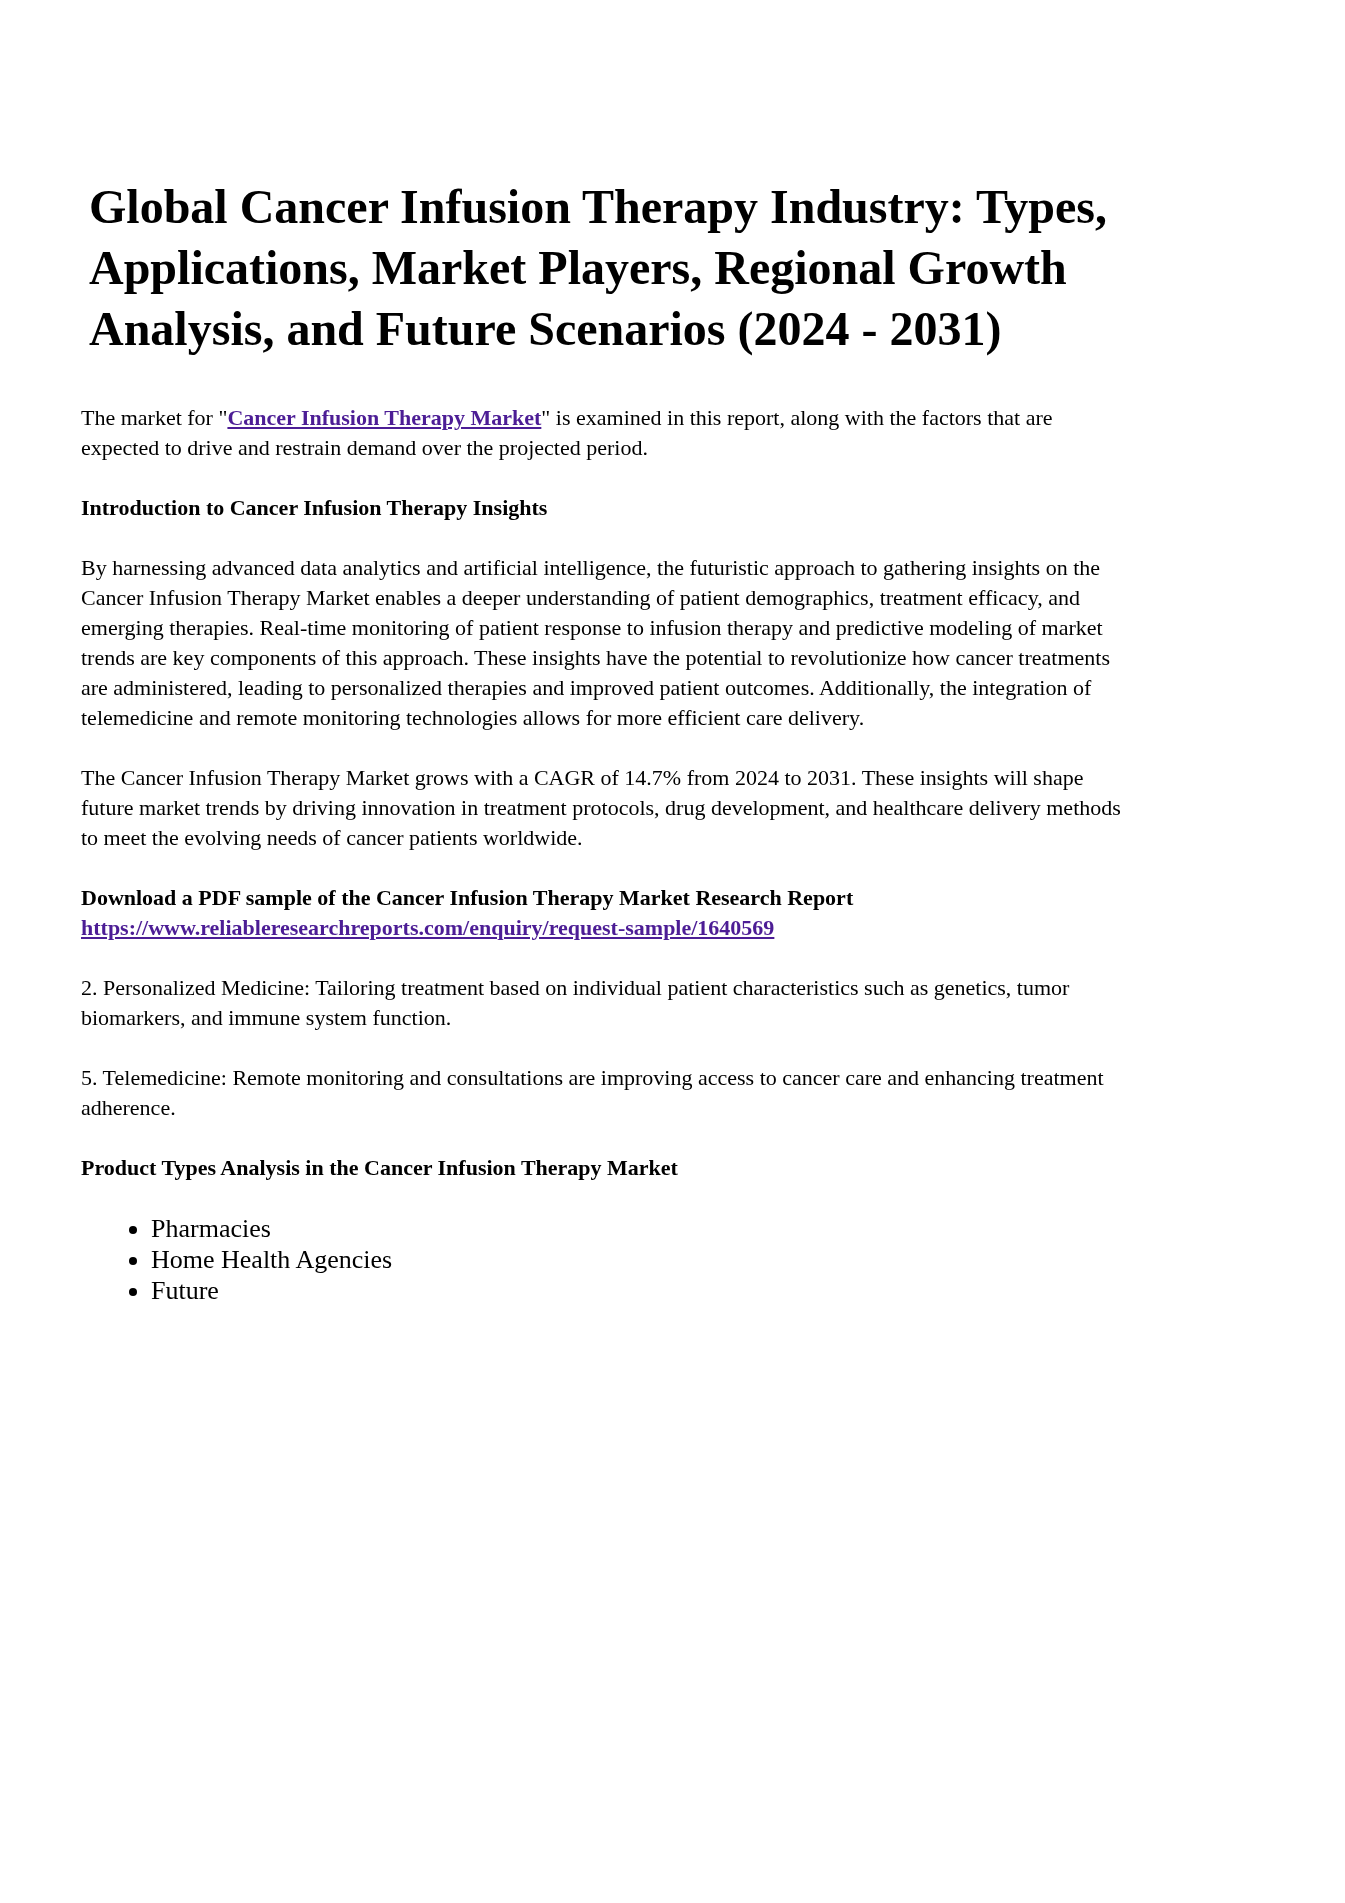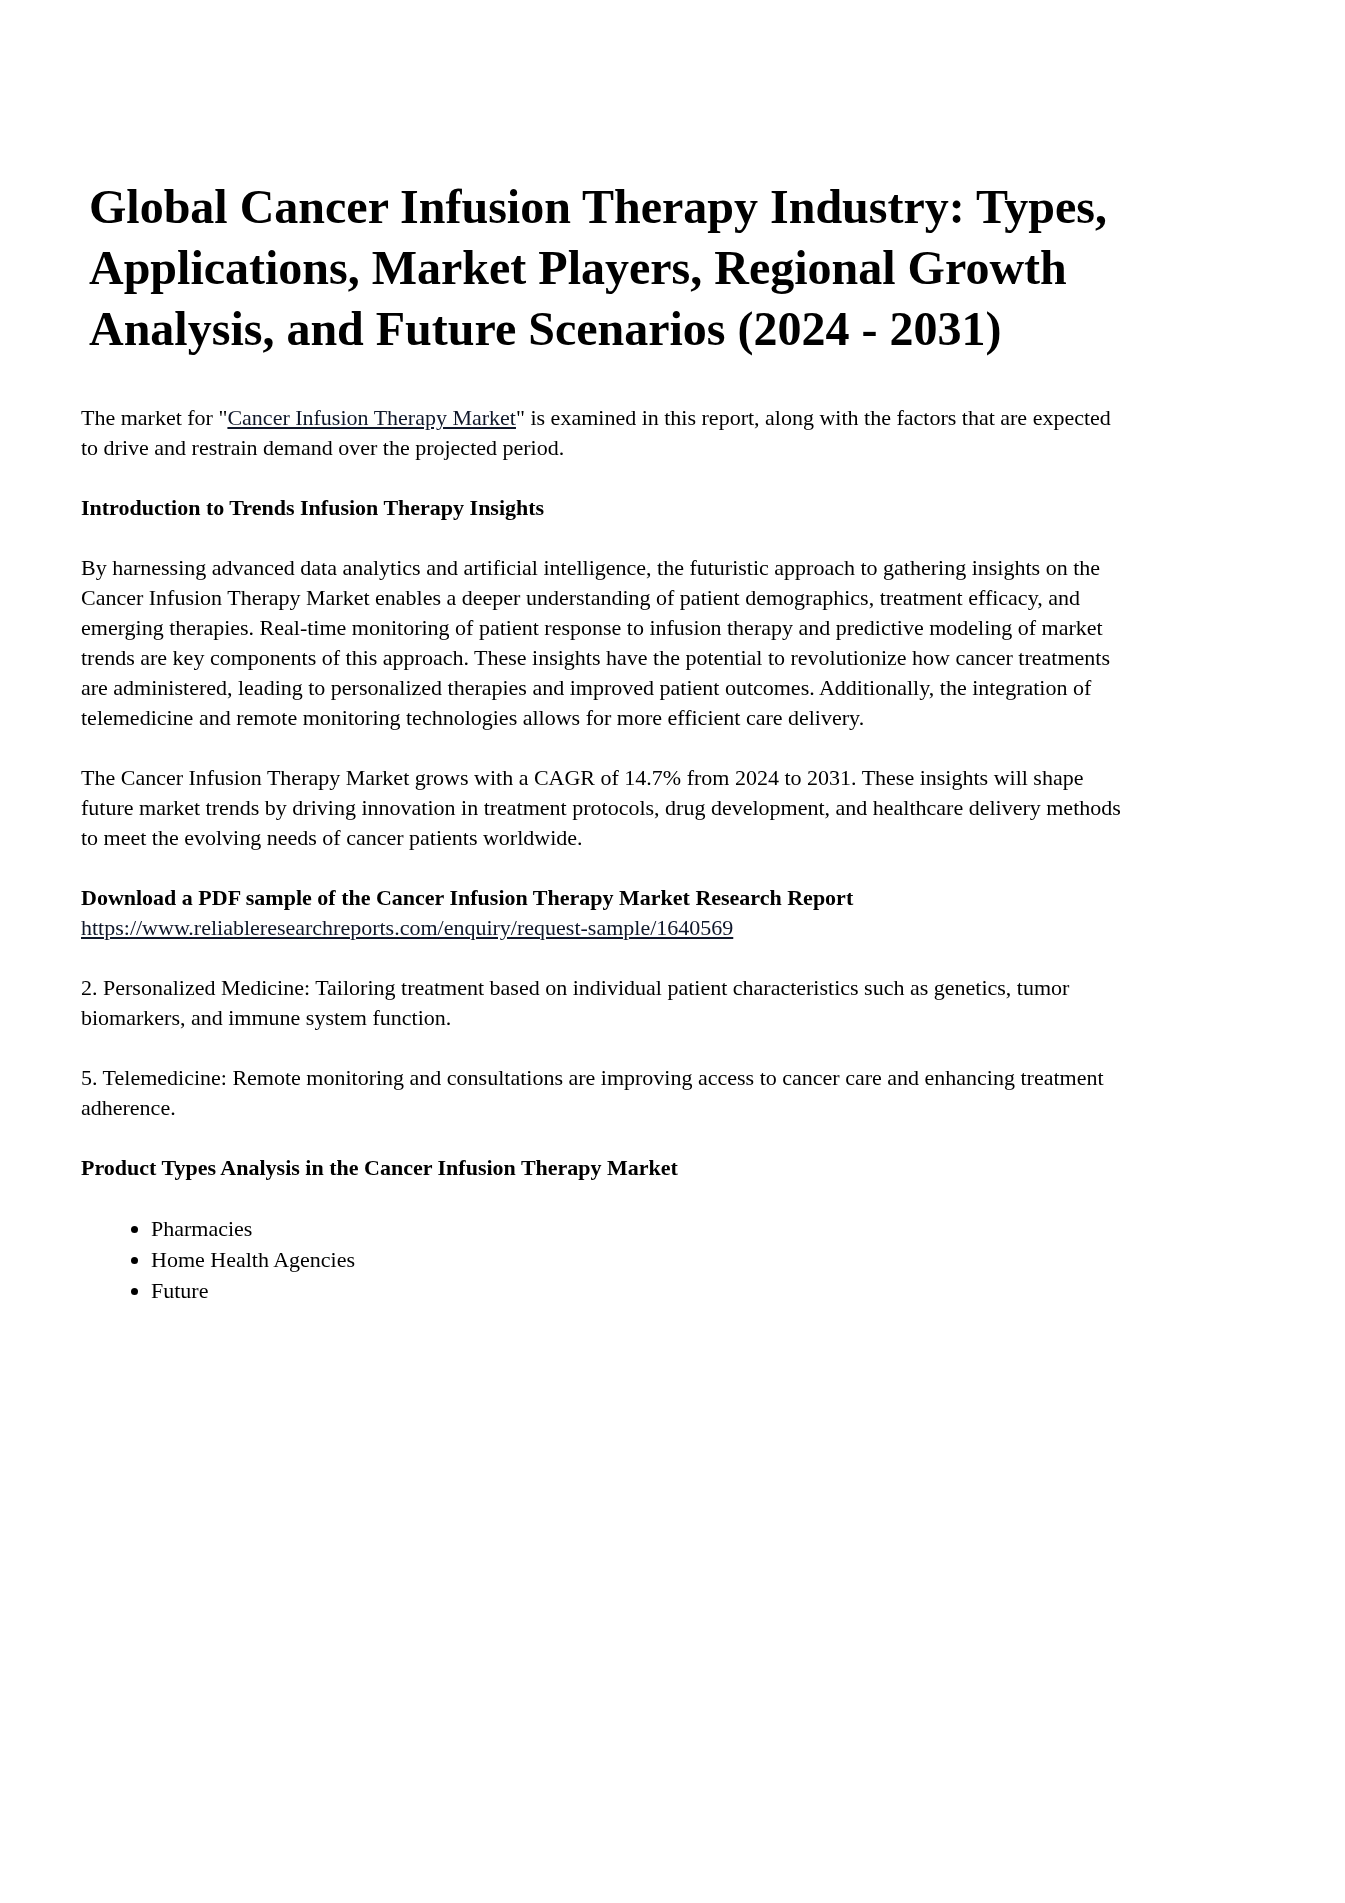--- a/index.html
+++ b/index.html
@@ -29,46 +29,46 @@
   p.body {
     font-size: 22px;
     line-height: 30px;
     margin: 30px 0;
     max-width: 1050px;
   }
   p.heading {
     font-weight: bold;
   }
   a.link {
-    color: #0f172a;
-    font-weight: normal;
+    color: #4c1d95;
+    font-weight: bold;
     text-decoration: underline;
     cursor: pointer;
     word-break: break-word;
   }
   ul.bullets {
     margin: 30px 0 0 0;
     padding-left: 70px;
     max-width: 1050px;
   }
   ul.bullets li {
-    font-size: 22px;
+    font-size: 26px;
     line-height: 31px;
   }
 </style>
 </head>
 <body>
 
 <main class="page">
 
   <h1 class="title">Global Cancer Infusion Therapy Industry: Types, Applications, Market Players, Regional Growth Analysis, and Future Scenarios (2024 - 2031)</h1>
 
   <p class="body"><span>The market for "</span><a class="link" href="#">Cancer Infusion Therapy Market</a><span>" is examined in this report, along with the factors that are expected to drive and restrain demand over the projected period.</span></p>
 
-  <p class="body heading">Introduction to Trends Infusion Therapy Insights</p>
+  <p class="body heading">Introduction to Cancer Infusion Therapy Insights</p>
 
   <p class="body">By harnessing advanced data analytics and artificial intelligence, the futuristic approach to gathering insights on the Cancer Infusion Therapy Market enables a deeper understanding of patient demographics, treatment efficacy, and emerging therapies. Real-time monitoring of patient response to infusion therapy and predictive modeling of market trends are key components of this approach. These insights have the potential to revolutionize how cancer treatments are administered, leading to personalized therapies and improved patient outcomes. Additionally, the integration of telemedicine and remote monitoring technologies allows for more efficient care delivery.</p>
 
   <p class="body">The Cancer Infusion Therapy Market grows with a CAGR of 14.7% from 2024 to 2031. These insights will shape future market trends by driving innovation in treatment protocols, drug development, and healthcare delivery methods to meet the evolving needs of cancer patients worldwide.</p>
 
   <p class="body heading"><span>Download a PDF sample of the Cancer Infusion Therapy Market Research Report </span><a class="link" href="#">https://www.reliableresearchreports.com/enquiry/request-sample/1640569</a></p>
 
 
   <p class="body">2. Personalized Medicine: Tailoring treatment based on individual patient characteristics such as genetics, tumor biomarkers, and immune system function.</p>
 

